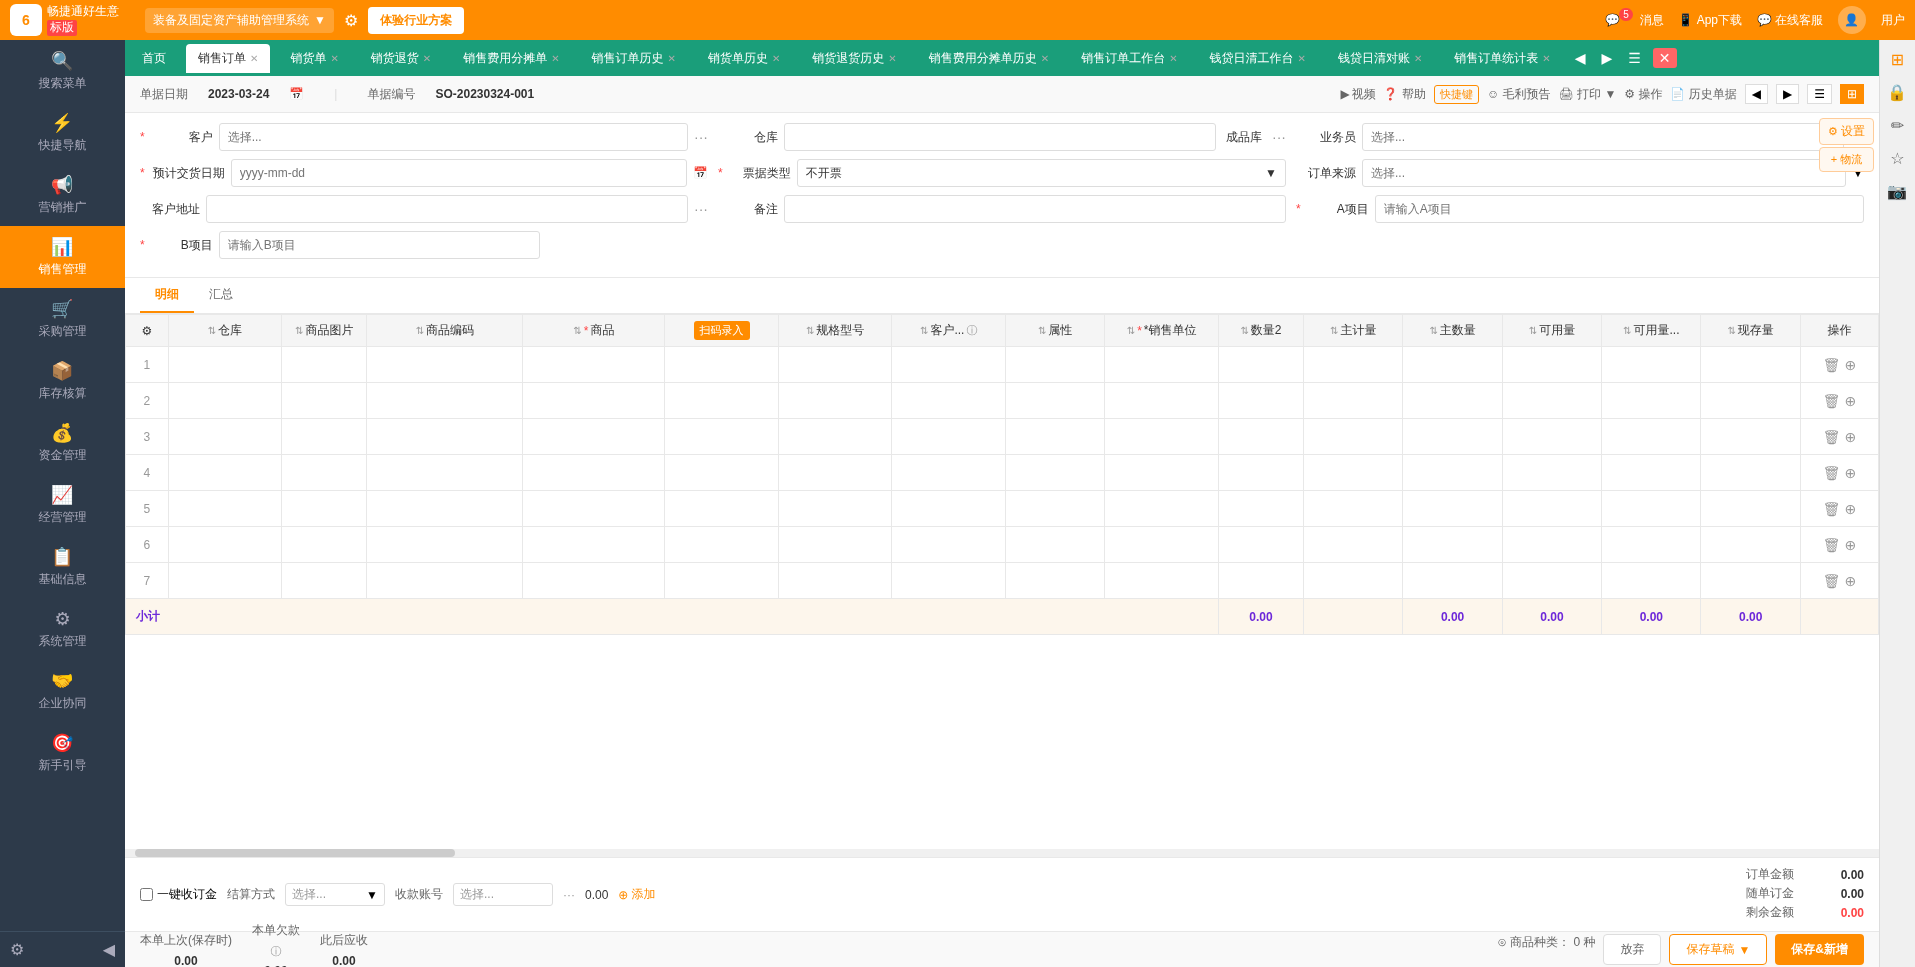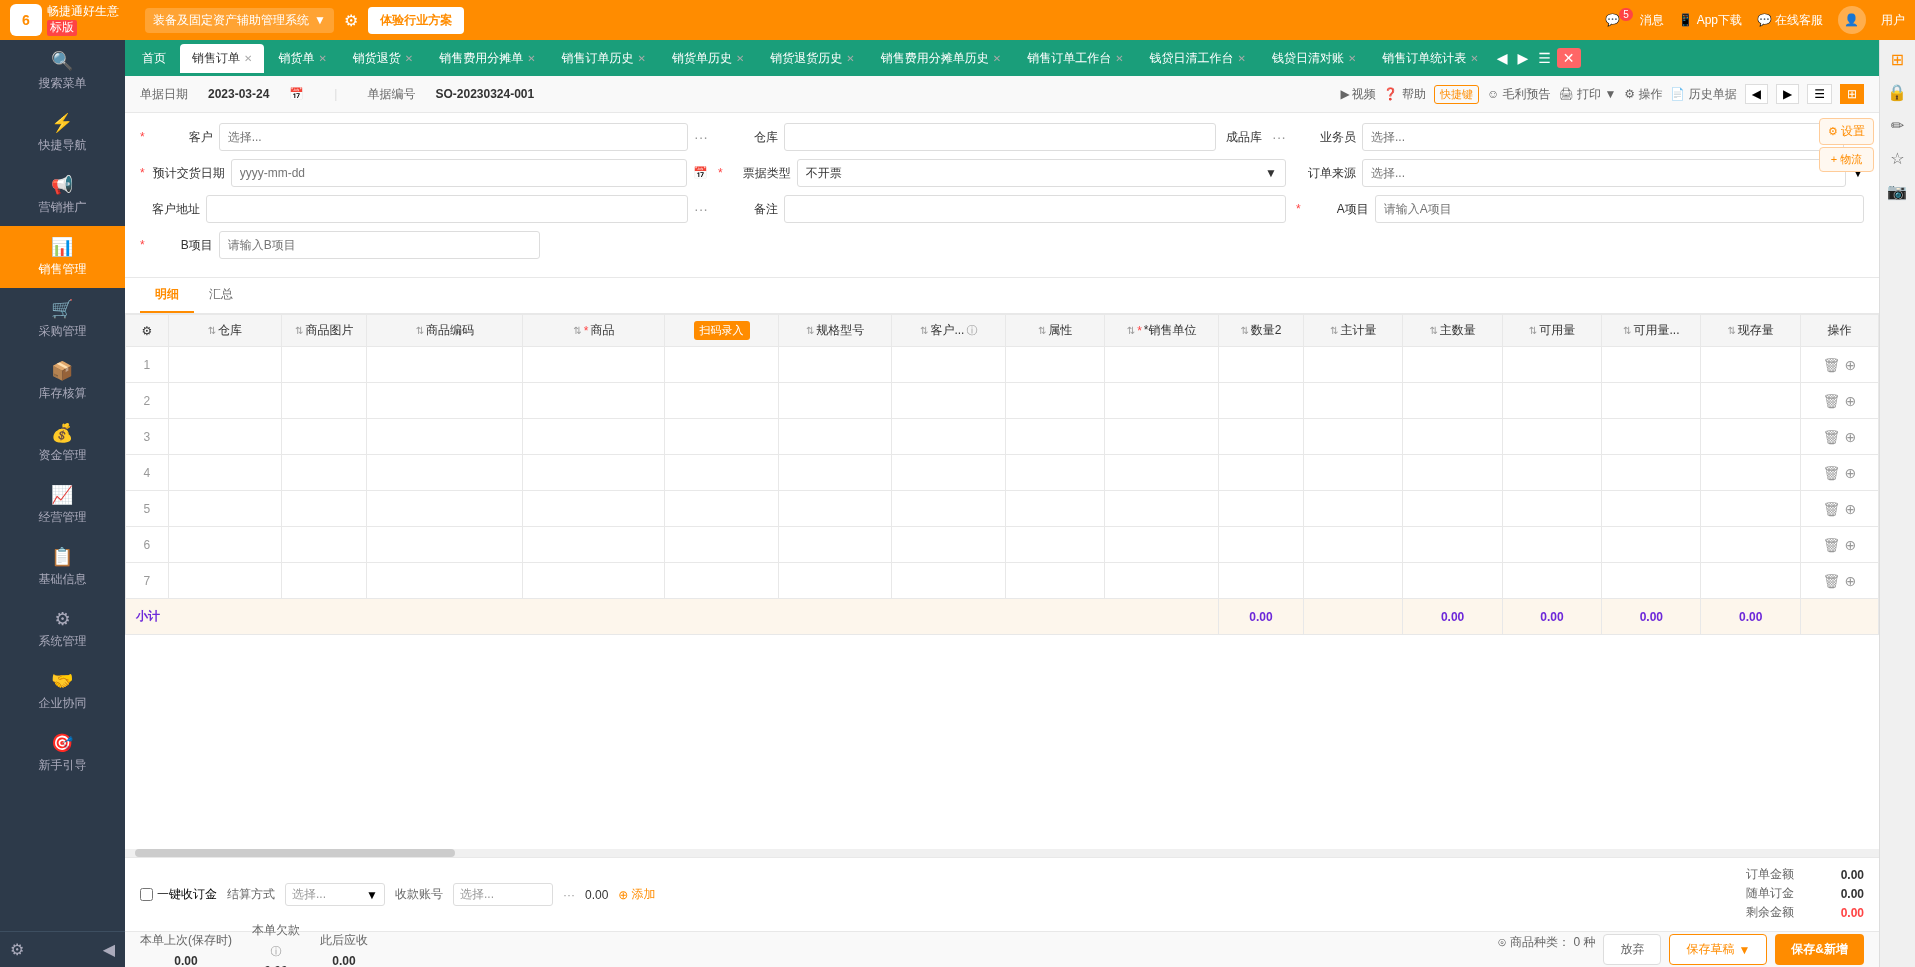--- a/index.html
+++ b/index.html
@@ -26,21 +26,21 @@
     .sidebar { width: 125px; background: #2d3a4a; display: flex; flex-direction: column; flex-shrink: 0; }
     .sidebar-item { display: flex; flex-direction: column; align-items: center; padding: 10px 5px; color: #aab; cursor: pointer; gap: 3px; font-size: 11px; }
     .sidebar-item.active { background: #ff8c00; color: white; }
     .sidebar-icon { font-size: 18px; }
     .sidebar-bottom { margin-top: auto; }
 
     
     .content-area { flex: 1; display: flex; flex-direction: column; overflow: hidden; }
 
     
-    .tab-bar { background: #1a9e7a; display: flex; align-items: center; height: 36px; flex-shrink: 0; padding: 0 5px; gap: 2px; overflow: hidden; }
+    .tab-bar { background: #1a9e7a; display: flex; align-items: center; height: 36px; flex-shrink: 0; padding: 0 5px; gap: 8px; overflow: hidden; }
     .tab { padding: 6px 12px; color: white; cursor: pointer; border-radius: 4px 4px 0 0; font-size: 12px; display: flex; align-items: center; gap: 4px; white-space: nowrap; }
     .tab.active { background: white; color: #333; }
     .tab-close { font-size: 10px; color: #aaa; }
     .tab-nav-btn { color: white; background: none; border: none; cursor: pointer; font-size: 14px; padding: 0 4px; }
 
     
     .page-content { flex: 1; background: white; overflow-y: auto; display: flex; flex-direction: column; }
 
     
     .form-header { padding: 8px 15px; background: #f9f9f9; border-bottom: 1px solid #e8e8e8; display: flex; align-items: center; gap: 20px; flex-shrink: 0; }

